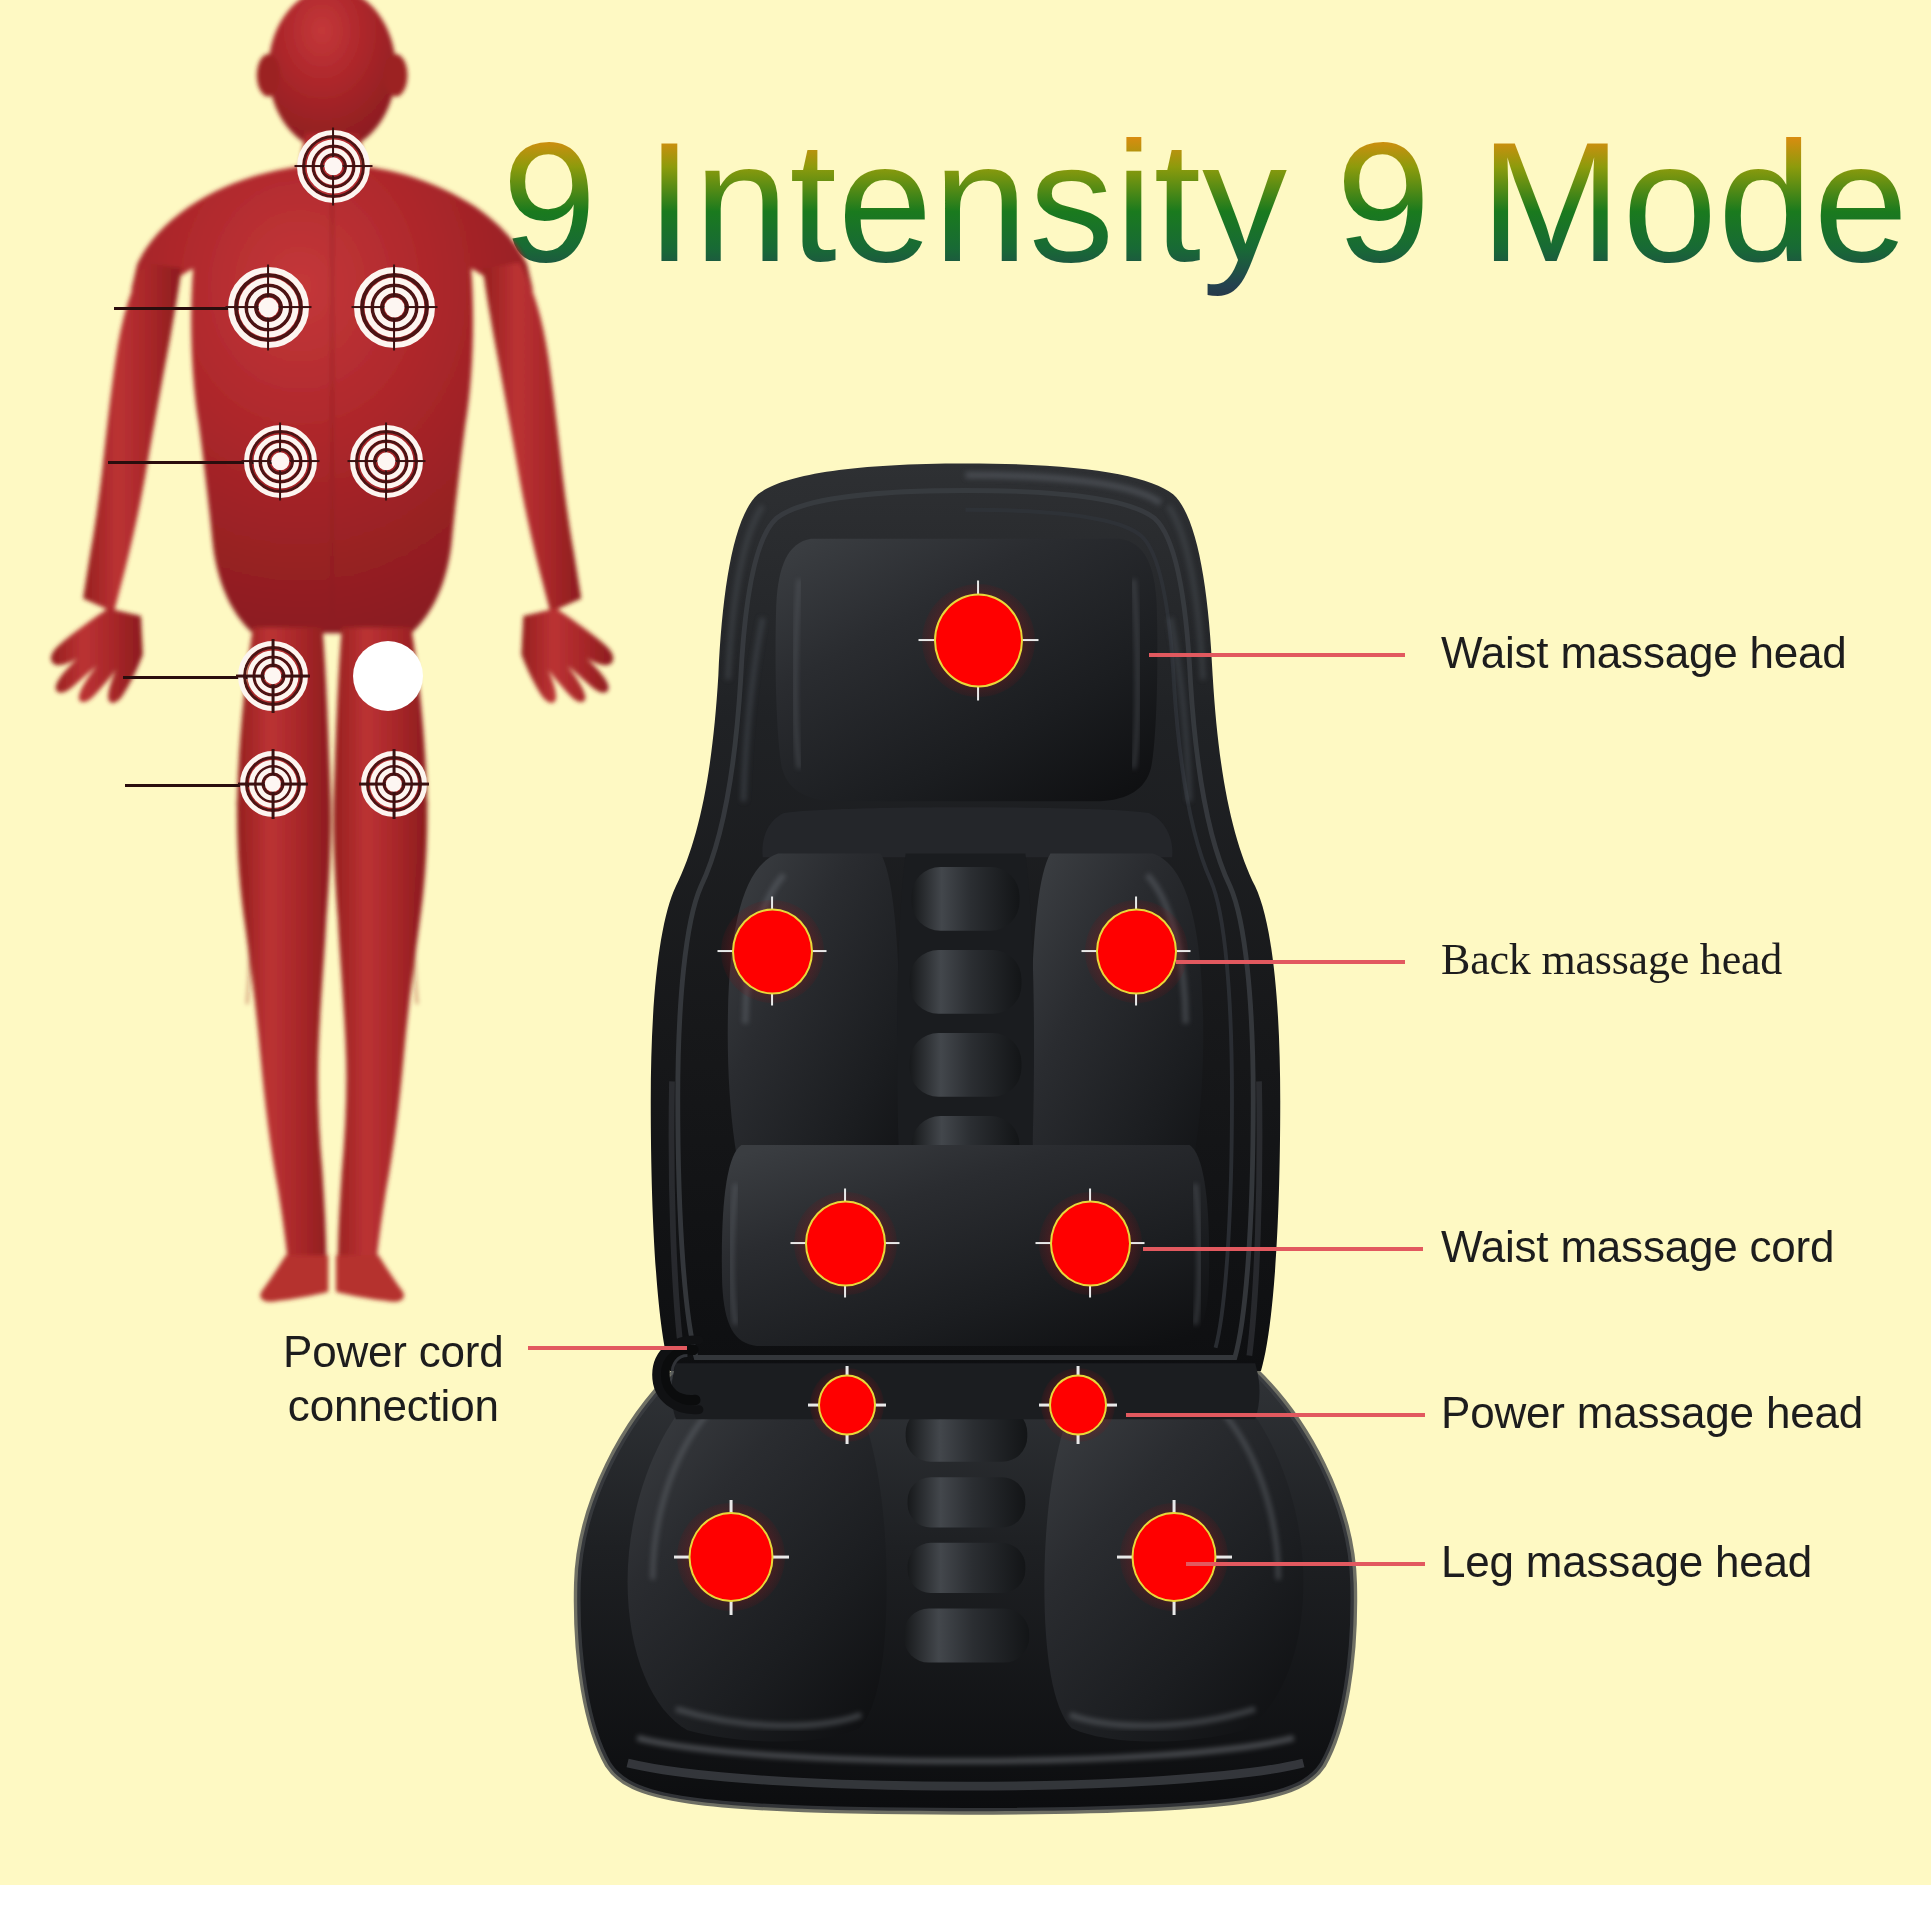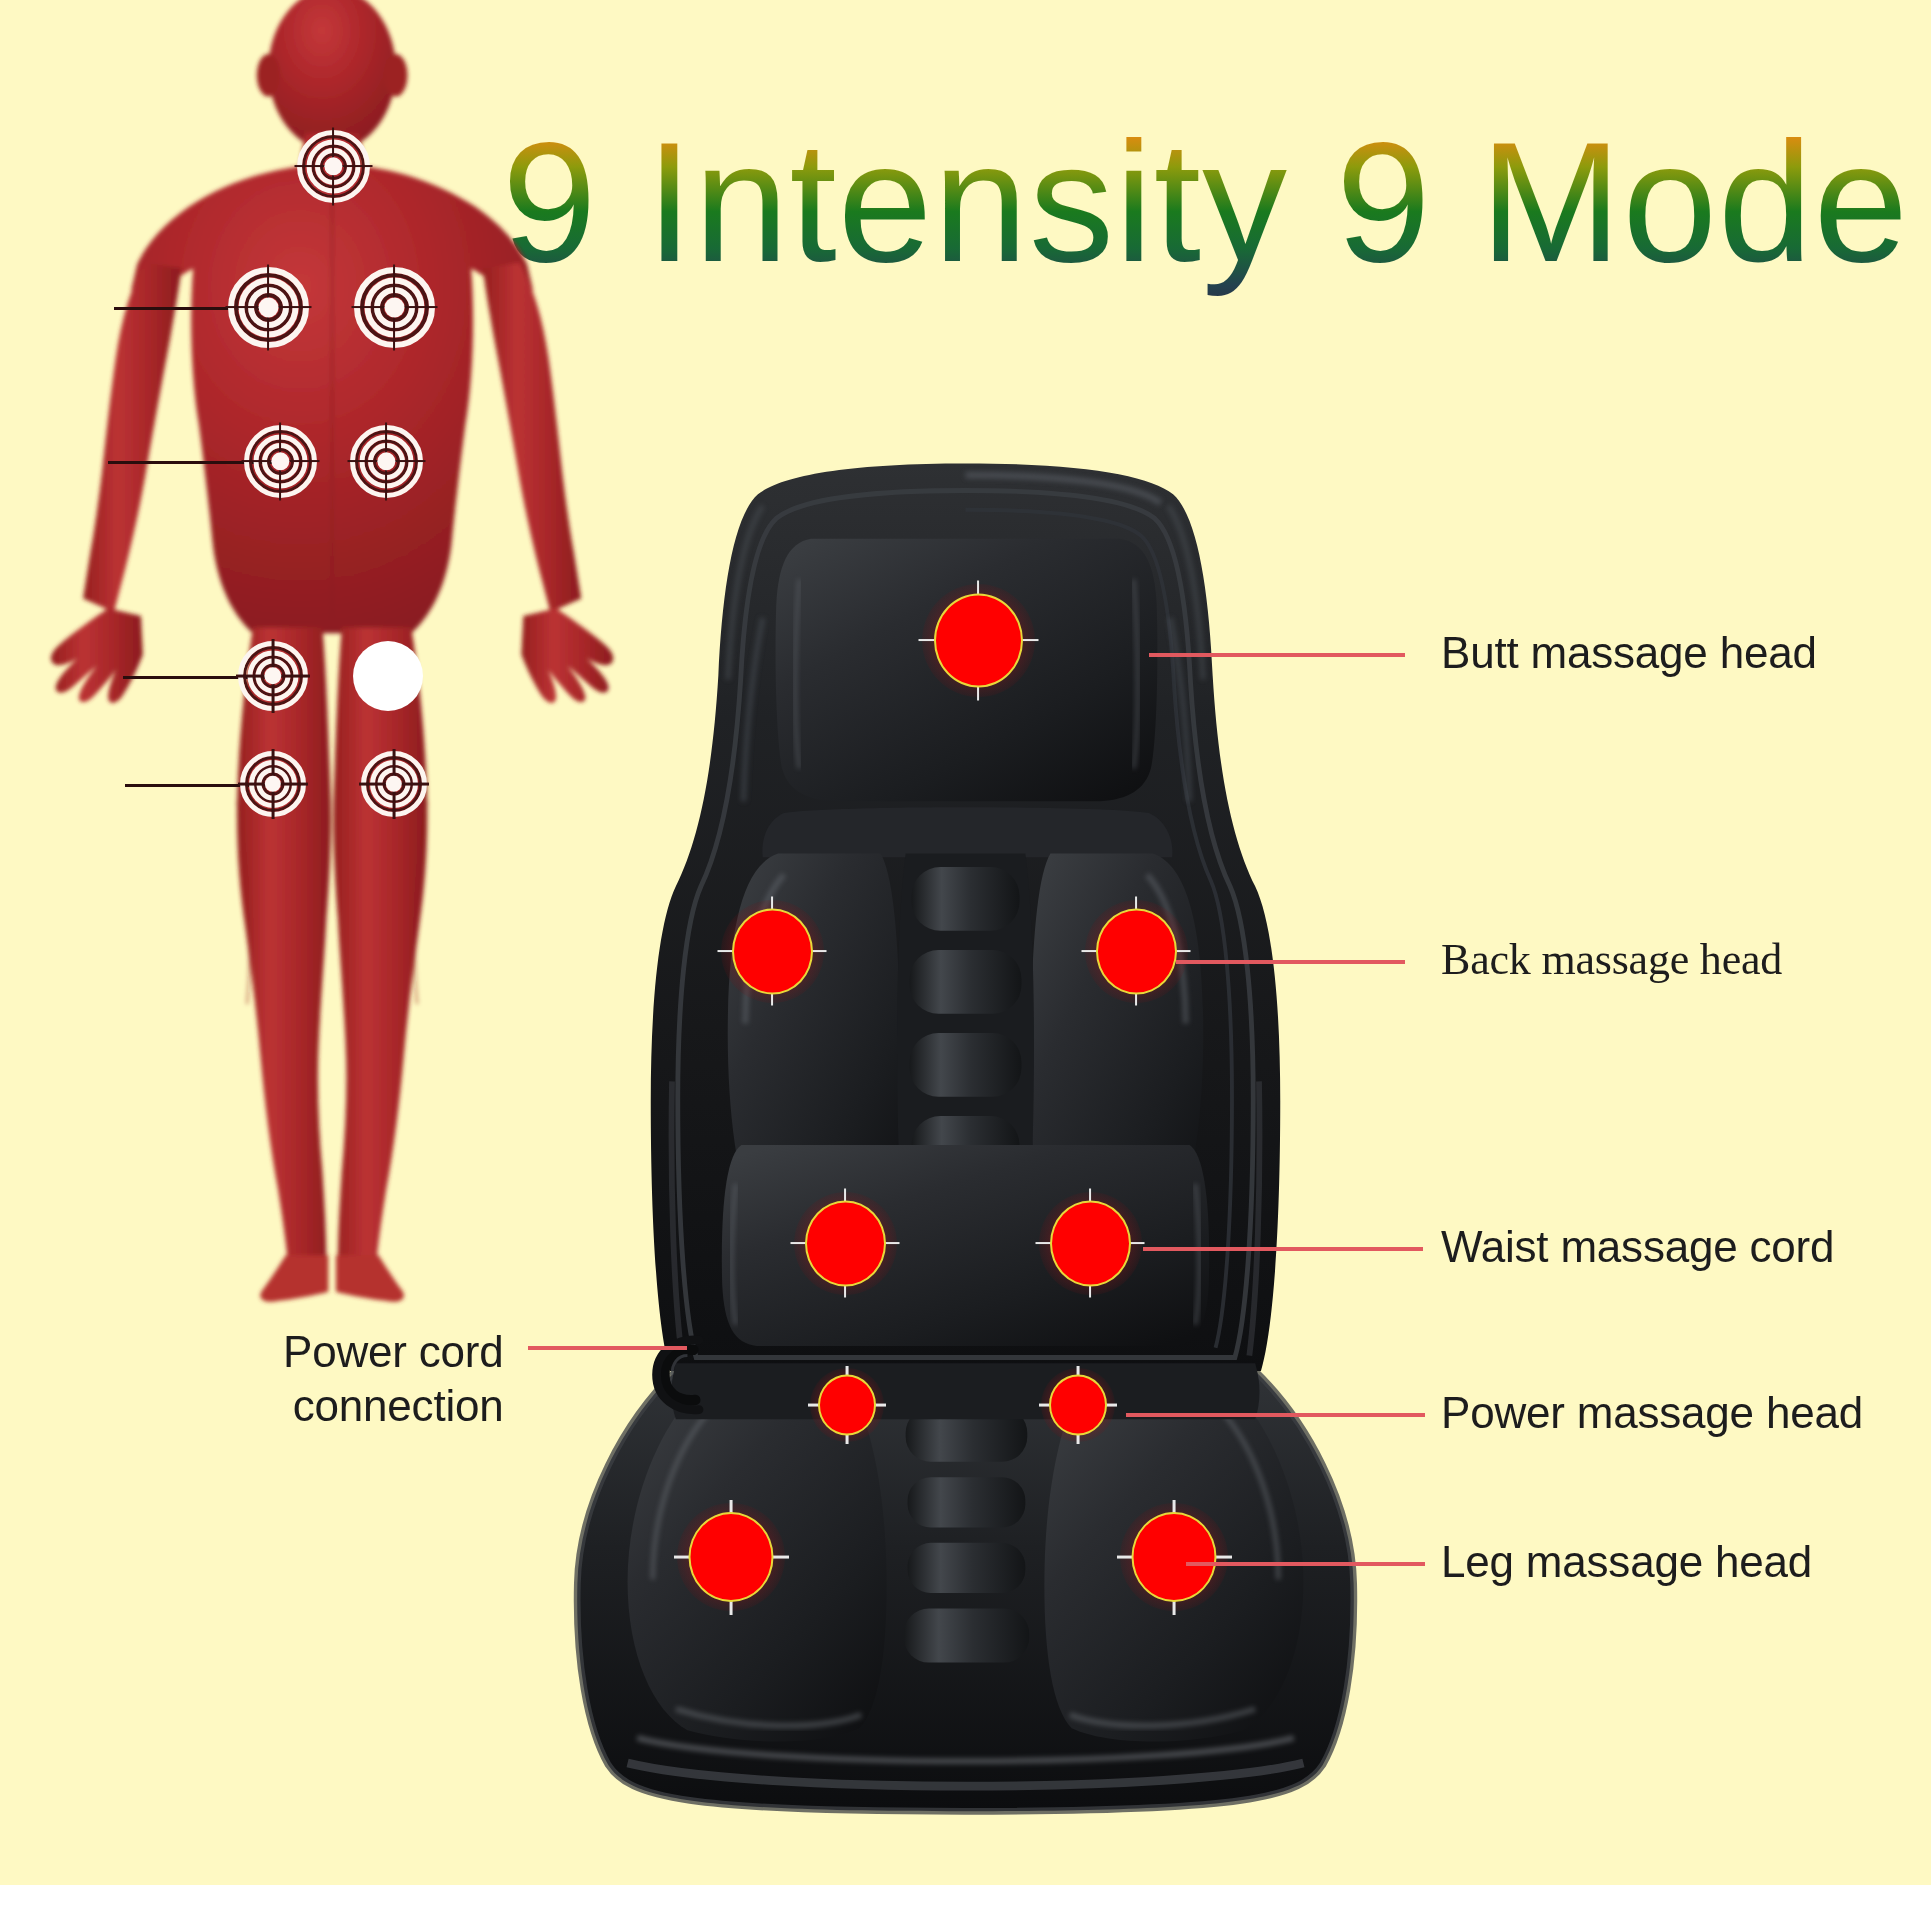--- a/index.html
+++ b/index.html
@@ -55,21 +55,21 @@
   
   .callout-label {
     position: absolute;
     font-size: 44px;
     line-height: 54px;
     color: #1d1d1d;
     white-space: nowrap;
     letter-spacing: -0.2px;
   }
   .callout-label.left-label {
-    text-align: right;
+    text-align: center;
   }
 
   
   .leader {
     position: absolute;
     height: 3.9px;
     background: #e2595f;
   }
 
   
@@ -637,21 +637,21 @@
       <div class="mhead" style="left: 1174px; top: 1557px; width: 108px; height: 108px;">
         <div class="glow" style="width:108px;height:108px"></div>
         <div class="tick v" style="top:50%;height:115px;margin-top:-57px"></div>
         <div class="tick h" style="left:50%;width:115px;margin-left:-57px"></div>
         <div class="dot" style="width:85px;height:90px"></div>
       </div>
     </div>
 
   <div id="callouts">
       <div class="leader" style="left: 1149px; top: 653px; width: 256px;"></div>
-      <div class="callout-label" style="left: 1441px; top: 626px;">Butt massage head</div>
+      <div class="callout-label" style="left: 1441px; top: 626px;">Waist massage head</div>
       <div class="leader" style="left: 1176px; top: 960px; width: 229px;"></div>
       <div class="callout-label" style="left: 1441px; top: 933px; font-family: Liberation Serif, serif;">Back massage head</div>
       <div class="leader" style="left: 1143px; top: 1247px; width: 280px;"></div>
       <div class="callout-label" style="left: 1441px; top: 1220px;">Waist massage cord</div>
       <div class="leader" style="left: 1126px; top: 1413px; width: 299px;"></div>
       <div class="callout-label" style="left: 1441px; top: 1386px;">Power massage head</div>
       <div class="leader" style="left: 1186px; top: 1562px; width: 239px;"></div>
       <div class="callout-label" style="left: 1441px; top: 1535px;">Leg massage head</div>
     </div>
 

